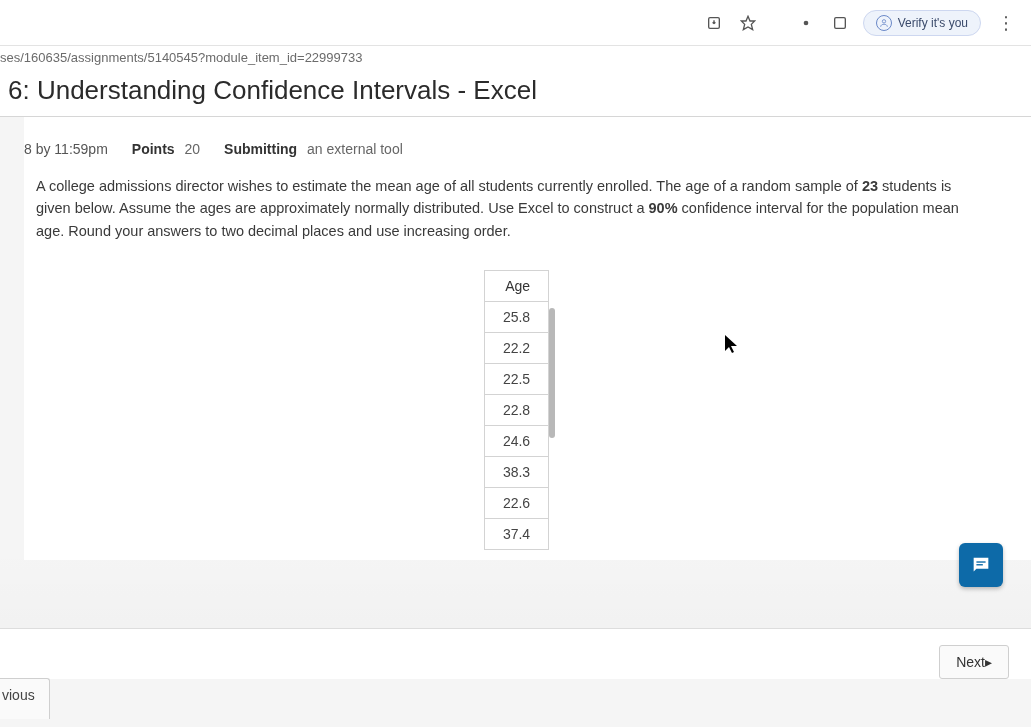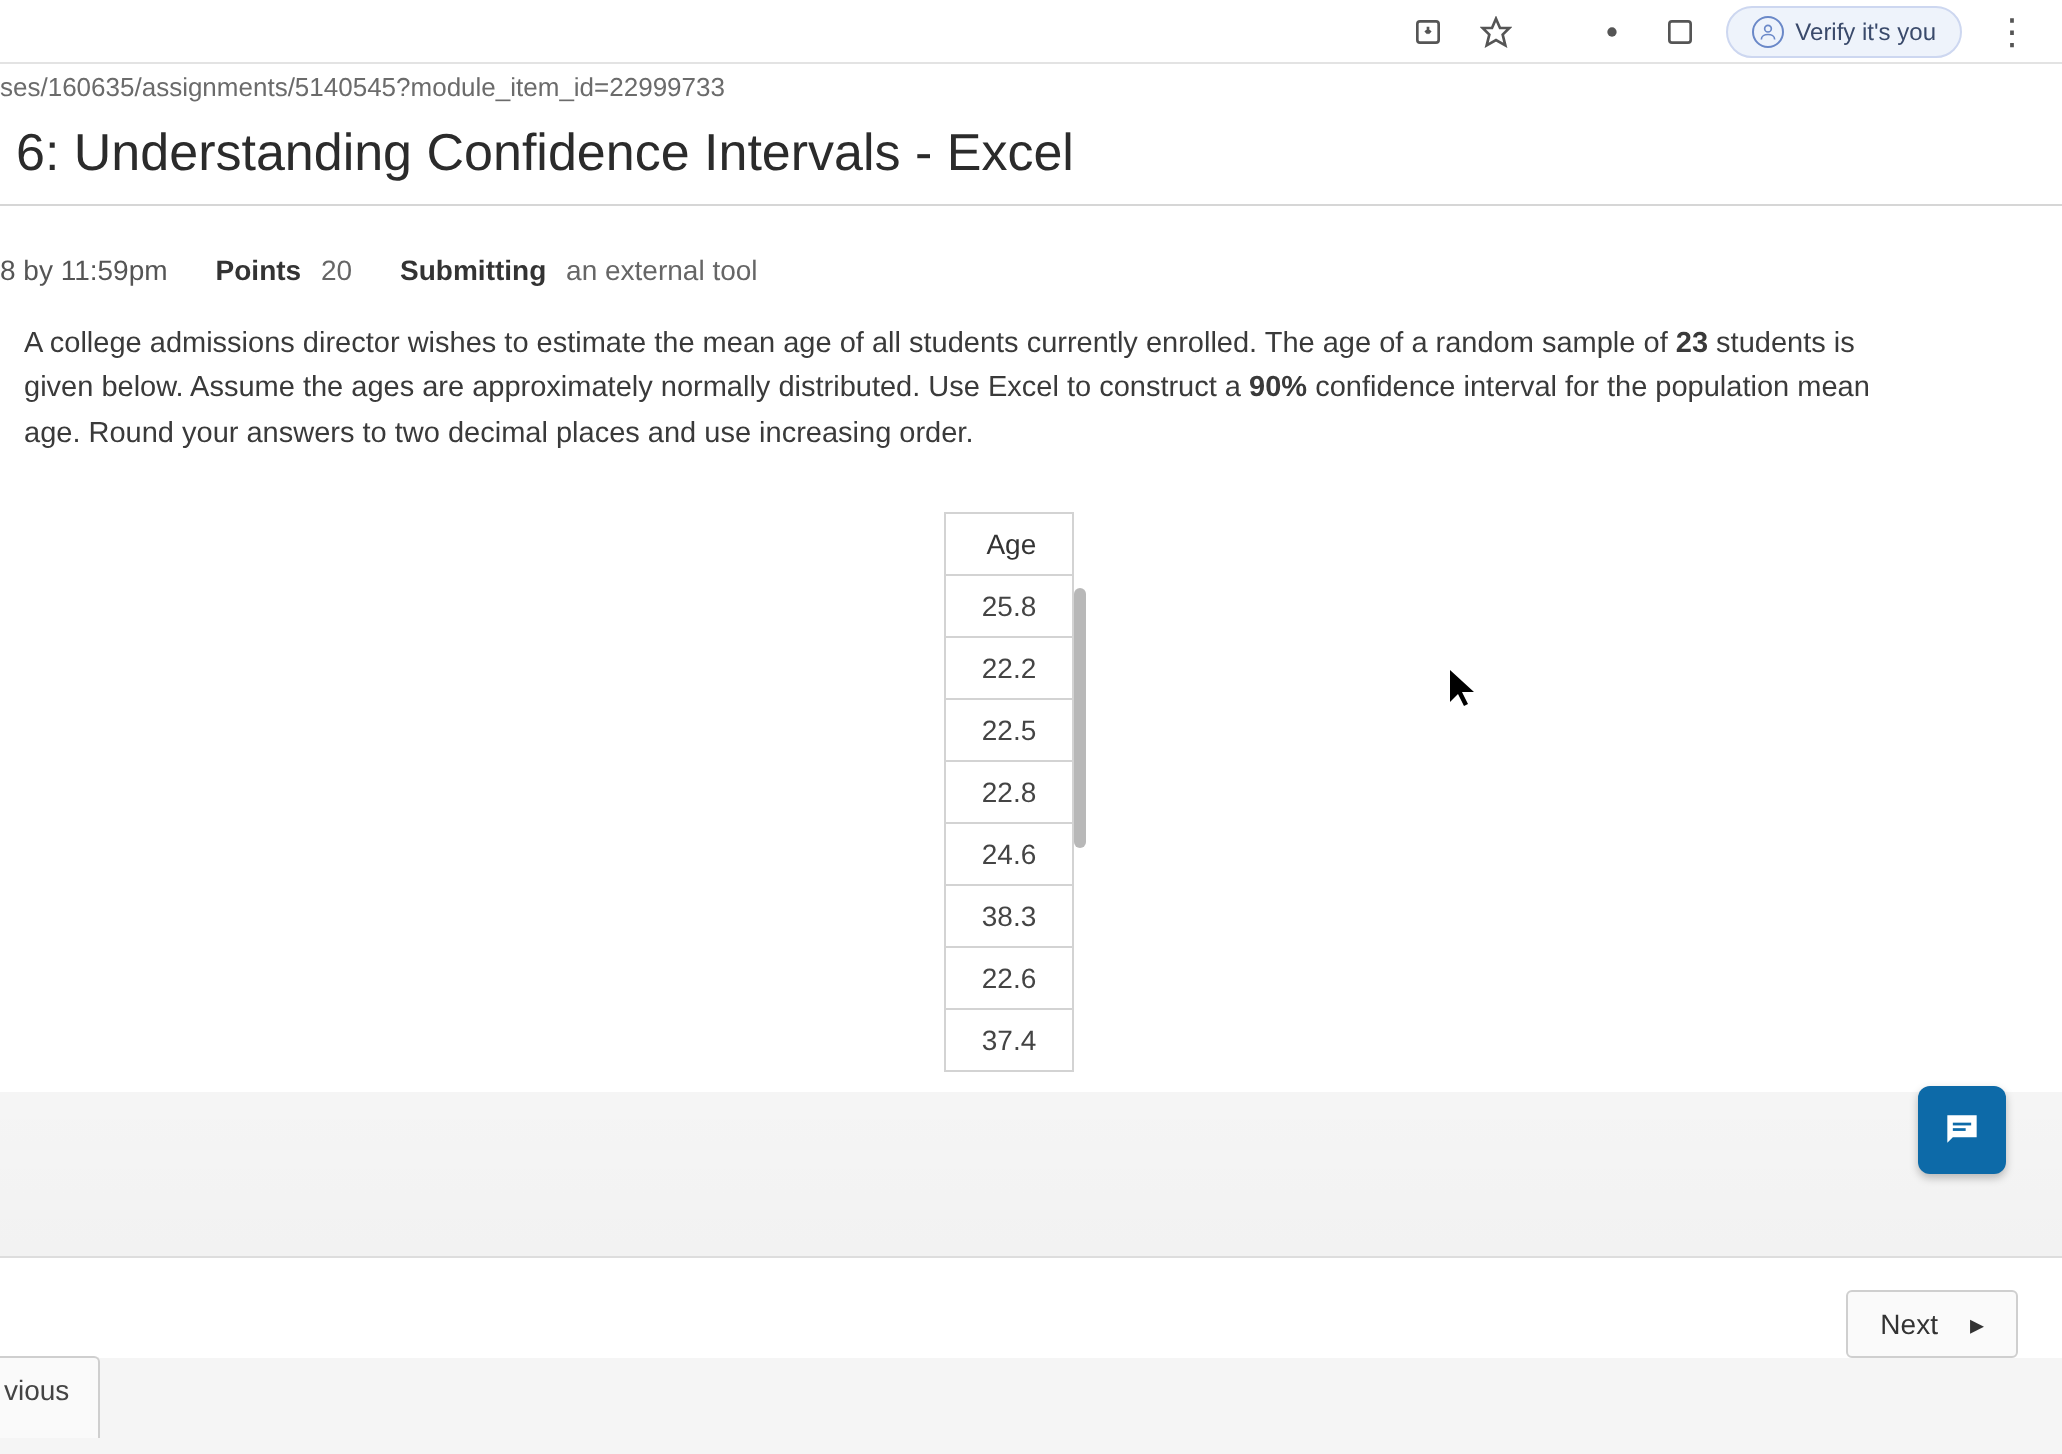--- a/index.html
+++ b/index.html
@@ -5,21 +5,21 @@
     * { margin: 0; padding: 0; box-sizing: border-box; }
     body {
       font-family: -apple-system, BlinkMacSystemFont, "Segoe UI", Helvetica, Arial, sans-serif;
       background: #f5f5f5;
       width: 1031px;
       height: 727px;
       overflow: hidden;
       position: relative;
     }
     .browser-top {
-      height: 32px;
+      height: 46px;
       background: #fff;
       display: flex;
       align-items: center;
       justify-content: flex-end;
       padding: 0 12px;
       gap: 12px;
       border-bottom: 1px solid #e3e3e3;
     }
     .browser-icon {
       width: 22px;
@@ -67,20 +67,21 @@
       font-size: 26px;
       font-weight: 400;
       color: #2b2b2b;
       padding: 6px 0 10px 8px;
       background: #fff;
       border-bottom: 1px solid #d6d6d6;
     }
     .content {
       background: #fff;
       padding: 24px 22px 10px 0;
+      margin-left: 24px;
     }
     .meta-row {
       display: flex;
       gap: 24px;
       color: #555;
       font-size: 14px;
       margin-bottom: 18px;
     }
     .meta-row strong { font-weight: 700; color: #333; }
     .meta-value { color: #666; }
@@ -163,21 +164,21 @@
     .next-btn {
       border: 1px solid #cfcfcf;
       background: #fafafa;
       padding: 8px 16px;
       font-size: 14px;
       color: #333;
       cursor: pointer;
       border-radius: 3px;
       display: flex;
       align-items: center;
-      gap: 16px;
+      gap: 0;
     }
     .prev-btn {
       position: absolute;
       left: 0;
       bottom: 8px;
       border: 1px solid #cfcfcf;
       border-left: none;
       border-bottom: none;
       background: #fafafa;
       padding: 8px 14px 16px 2px;

